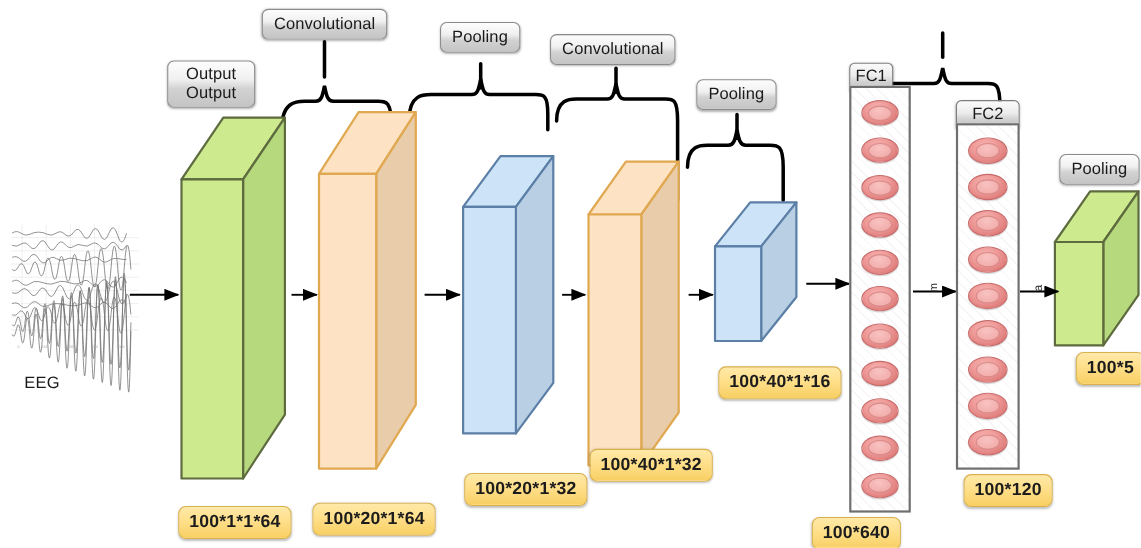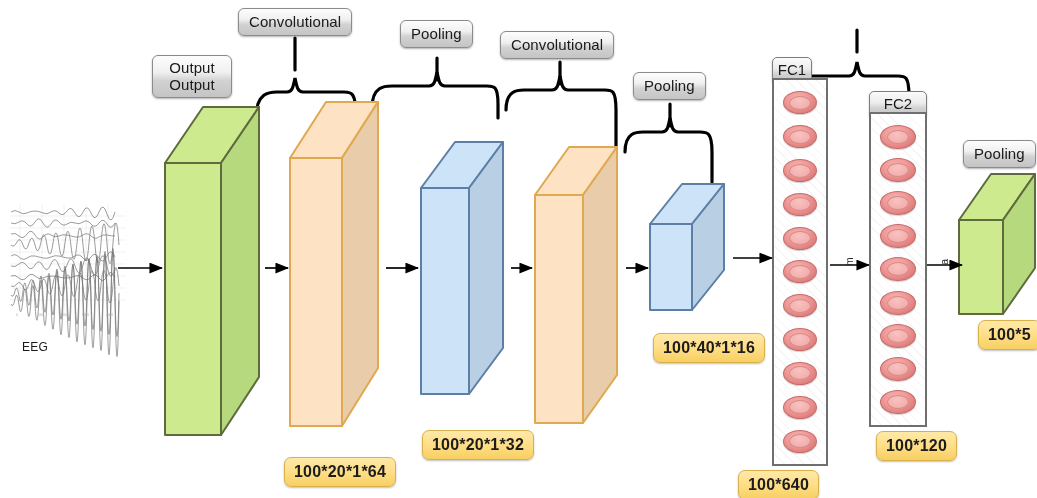--- a/index.html
+++ b/index.html
@@ -94,21 +94,21 @@
     border-radius:50%;
     border:1.4px solid #d98b8a;
     background:radial-gradient(ellipse at 45% 30%, #f8c3c1 0%, #f0a6a4 100%);
   }
   .fc2 .neuron { width:36px; height:24px; }
 
   
   .eeg-box { position:absolute; }
   .eeg-caption {
     position:absolute;
-    font-size:12px;
+    font-size:15px;
     color:#1a1a1a;
     letter-spacing:.3px;
   }
   svg { display:block; overflow:visible; }
 </style>
 </head>
 <body>
 
 <div id="stage">
 
@@ -272,20 +272,22 @@
     <div class="neuron"></div>
     <div class="neuron"></div>
     <div class="neuron"></div>
     <div class="neuron"></div>
     <div class="neuron"></div>
     <div class="neuron"></div>
     <div class="neuron"></div>
     <div class="neuron"></div>
   </div>
 
+  <div class="dim-tag" style="left:162px; top:460px;">100*1*1*64</div>
   <div class="dim-tag" style="left:284px; top:457px;text-align:right;">100*20*1*64</div>
   <div class="dim-tag" style="left:422px; top:411px;margin-top:19px;">100*20*1*32</div>
+  <div class="dim-tag" style="left:536px; top:408px;">100*40*1*32</div>
   <div class="dim-tag" style="left:653px; top:333px;">100*40*1*16</div>
   <div class="dim-tag" style="left:738px; top:470px;">100*640</div>
   <div class="dim-tag" style="left:876px; top:431px;">100*120</div>
   <div class="dim-tag" style="left:978px; top:320px;">100*5</div>
 
 </div>
 
 </body></html>

